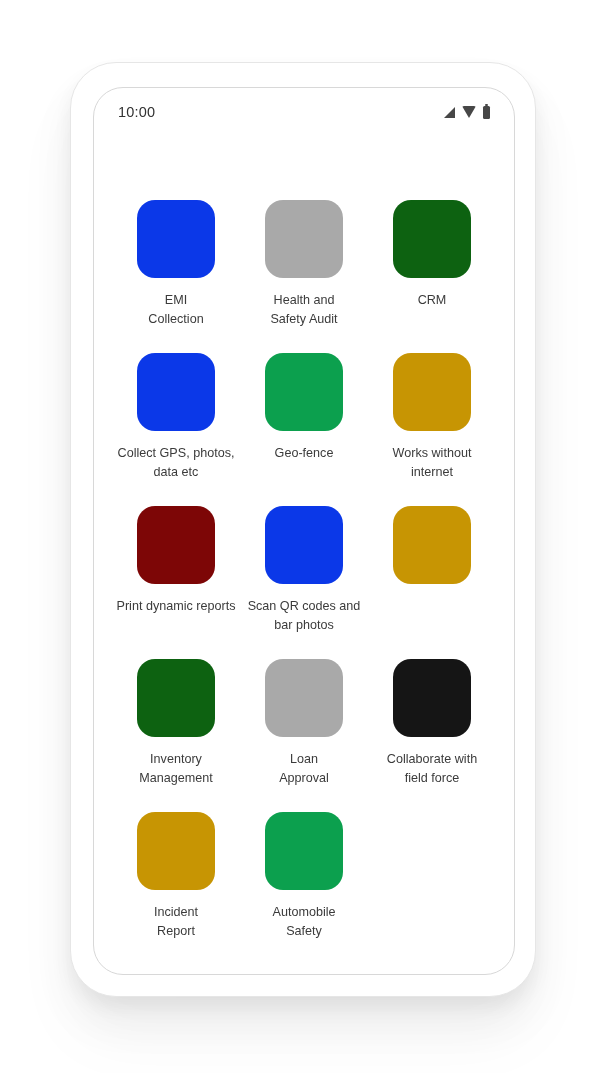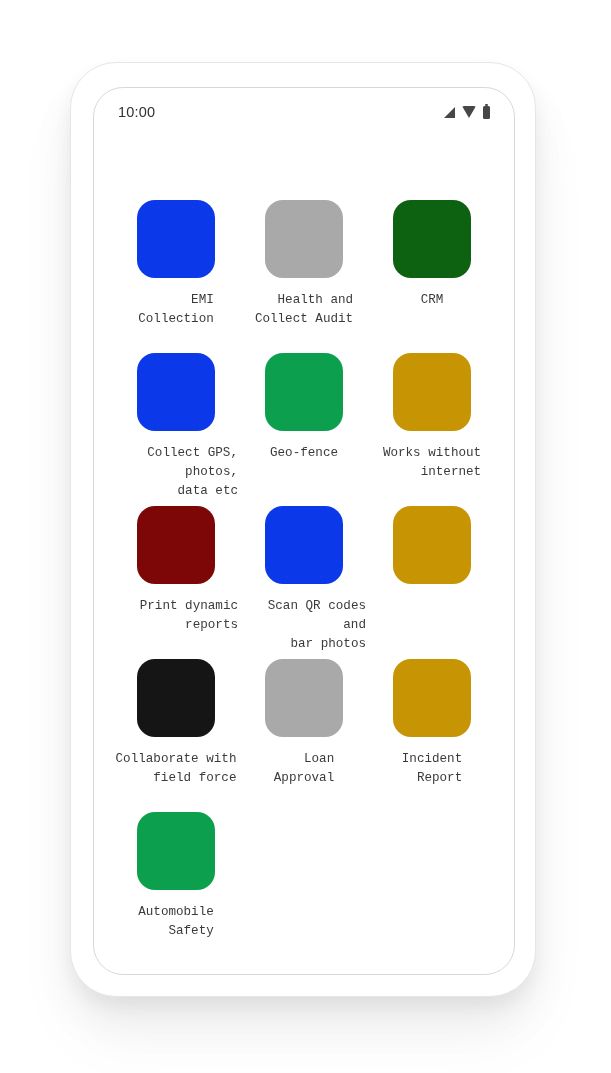--- a/index.html
+++ b/index.html
@@ -126,24 +126,23 @@
     width: 78px;
     height: 78px;
     border-radius: 18px;
     flex: 0 0 auto;
   }
   .app-label {
     margin-top: 13px;
     font-size: 12.6px;
     line-height: 19px;
     color: #3b3b3b;
-    text-align: right;
+    text-align: center;
     max-width: 124px;
     white-space: pre-line;
-    font-family: Liberation Mono, monospace;
   }
 </style>
 </head>
 <body>
 
 <div id="phone-device">
   <div id="phone-screen">
 
     <div id="status-bar">
       <span id="status-clock">10:00</span>
@@ -156,21 +155,21 @@
 
     <div id="app-grid">
         <div class="app-cell">
           <div class="app-tile" style="background: rgb(11, 56, 232);"></div>
           <div class="app-label">EMI
 Collection</div>
         </div>
         <div class="app-cell">
           <div class="app-tile" style="background: rgb(169, 169, 169);"></div>
           <div class="app-label">Health and
-Collect Audit</div>
+Safety Audit</div>
         </div>
         <div class="app-cell">
           <div class="app-tile" style="background: rgb(13, 98, 17);"></div>
           <div class="app-label">CRM</div>
         </div>
         <div class="app-cell">
           <div class="app-tile" style="background: rgb(11, 56, 232);"></div>
           <div class="app-label">Collect GPS, photos,
 data etc</div>
         </div>
@@ -189,30 +188,35 @@
         </div>
         <div class="app-cell">
           <div class="app-tile" style="background: rgb(11, 56, 232);"></div>
           <div class="app-label">Scan QR codes and
 bar photos</div>
         </div>
         <div class="app-cell">
           <div class="app-tile" style="background: rgb(199, 149, 3);"></div>
         </div>
         <div class="app-cell">
+          <div class="app-tile" style="background: rgb(13, 98, 17);"></div>
+          <div class="app-label">Inventory
+Management</div>
+        </div>
+        <div class="app-cell">
+          <div class="app-tile" style="background: rgb(169, 169, 169);"></div>
+          <div class="app-label">Loan
+Approval</div>
+        </div>
+        <div class="app-cell">
           <div class="app-tile" style="background: rgb(21, 21, 21);"></div>
           <div class="app-label">Collaborate with
 field force</div>
         </div>
         <div class="app-cell">
-          <div class="app-tile" style="background: rgb(169, 169, 169);"></div>
-          <div class="app-label">Loan
-Approval</div>
-        </div>
-        <div class="app-cell">
           <div class="app-tile" style="background: rgb(199, 149, 3);"></div>
           <div class="app-label">Incident
 Report</div>
         </div>
         <div class="app-cell">
           <div class="app-tile" style="background: rgb(12, 160, 78);"></div>
           <div class="app-label">Automobile
 Safety</div>
         </div>
       </div>

